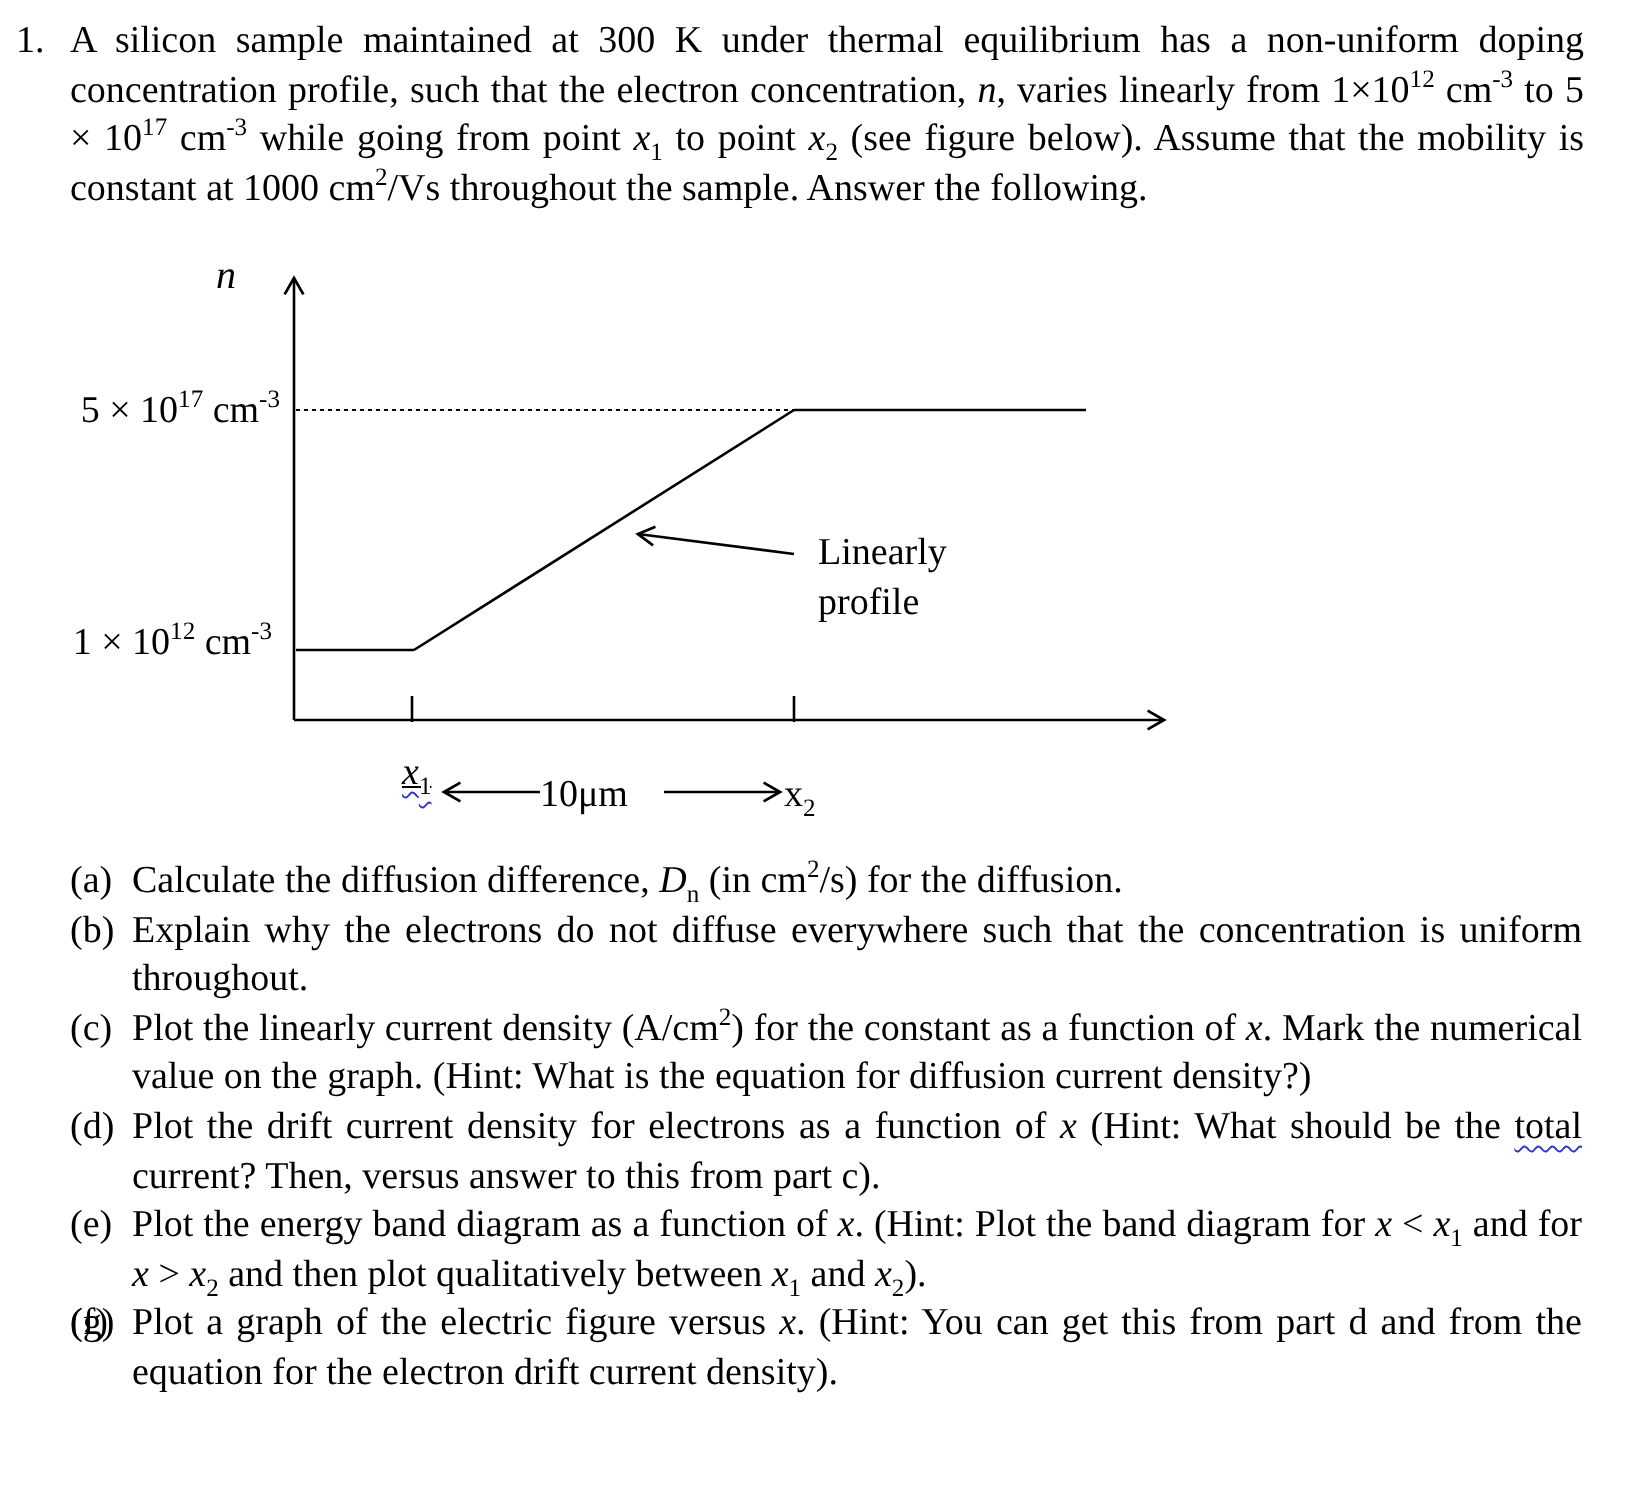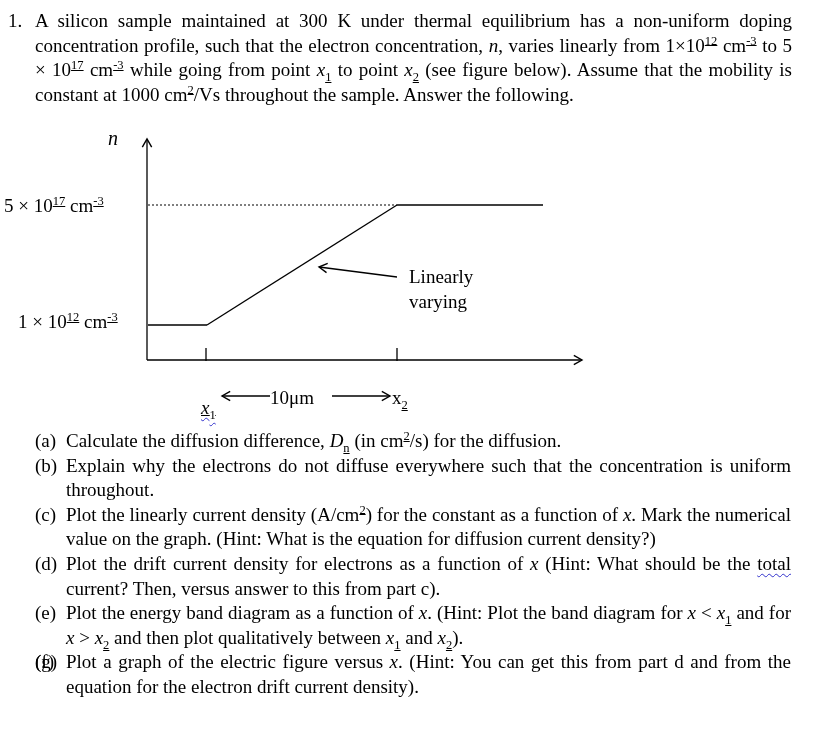--- a/index.html
+++ b/index.html
@@ -42,25 +42,25 @@
   }
   .figure svg {
     position: absolute;
     inset: 0;
   }
   .fig-label {
     position: absolute;
     white-space: nowrap;
   }
   .lbl-n        { left: 108px; top: 1px;  font-size: 20px; }
-  .lbl-upper    { left: 4px;  top: 69px;  width: 118px; text-align: left; }
-  .lbl-lower    { left: 18px;  top: 185px; width: 118px; }
+  .lbl-upper    { left: 22px;  top: 69px;  width: 118px; text-align: right; }
+  .lbl-lower    { left: 18px;  top: 185px; width: 118px; text-align: right; }
   .lbl-ann1     { left: 409px; top: 140px; }
   .lbl-ann2     { left: 409px; top: 165px; }
-  .lbl-x1       { left: 201px; top: 271px; text-decoration: underline; }
+  .lbl-x1       { left: 201px; top: 250px; text-decoration: underline; }
   .lbl-dist     { left: 270px; top: 261px; }
   .lbl-x2       { left: 392px; top: 261px; }
   .questions {
     position: absolute;
     top: 429px;
     left: 35px;
     width: 756px;
   }
   .q {
     position: relative;
@@ -68,21 +68,20 @@
     text-align: justify;
   }
   .q-label {
     position: absolute;
     left: 0;
     top: 0;
   }
   sup, sub {
     font-size: 0.66em;
     line-height: 0;
-    text-decoration: underline;
   }
   .i  { font-style: italic; }
   .sq {
     text-decoration-line: underline;
     text-decoration-style: wavy;
     text-decoration-color: #3333cc;
     text-decoration-thickness: 1px;
     text-underline-offset: 3px;
   }
 </style>
@@ -113,21 +112,21 @@
       <line x1="397" y1="223" x2="397" y2="236" stroke="#000" stroke-width="1.3"></line>
       <line x1="397" y1="152" x2="319" y2="142" stroke="#000" stroke-width="1.3" marker-end="url(#ah)"></line>
       <line x1="270" y1="271" x2="222" y2="271" stroke="#000" stroke-width="1.3" marker-end="url(#ah)"></line>
       <line x1="332" y1="271" x2="390" y2="271" stroke="#000" stroke-width="1.3" marker-end="url(#ah)"></line>
     </svg>
 
     <div class="fig-label lbl-n"><span class="i">n</span></div>
     <div class="fig-label lbl-upper"><span>5 × 10</span><sup>17</sup><span> cm</span><sup>-3</sup></div>
     <div class="fig-label lbl-lower"><span>1 × 10</span><sup>12</sup><span> cm</span><sup>-3</sup></div>
     <div class="fig-label lbl-ann1">Linearly</div>
-    <div class="fig-label lbl-ann2">varying</div>
+    <div class="fig-label lbl-ann2">profile</div>
     <div class="fig-label lbl-x1"><span class="i sq">x</span><sub class="sq">1</sub></div>
     <div class="fig-label lbl-dist">10μm</div>
     <div class="fig-label lbl-x2"><span>x</span><sub>2</sub></div>
   </div>
 
   <div class="questions">
     <div class="q">
       <span class="q-label">(a)</span>
       <span><span>Calculate the diffusion difference, </span><span class="i">D</span><sub>n</sub><span> (in cm</span><sup>2</sup><span>/s) for the diffusion.</span></span>
     </div>

